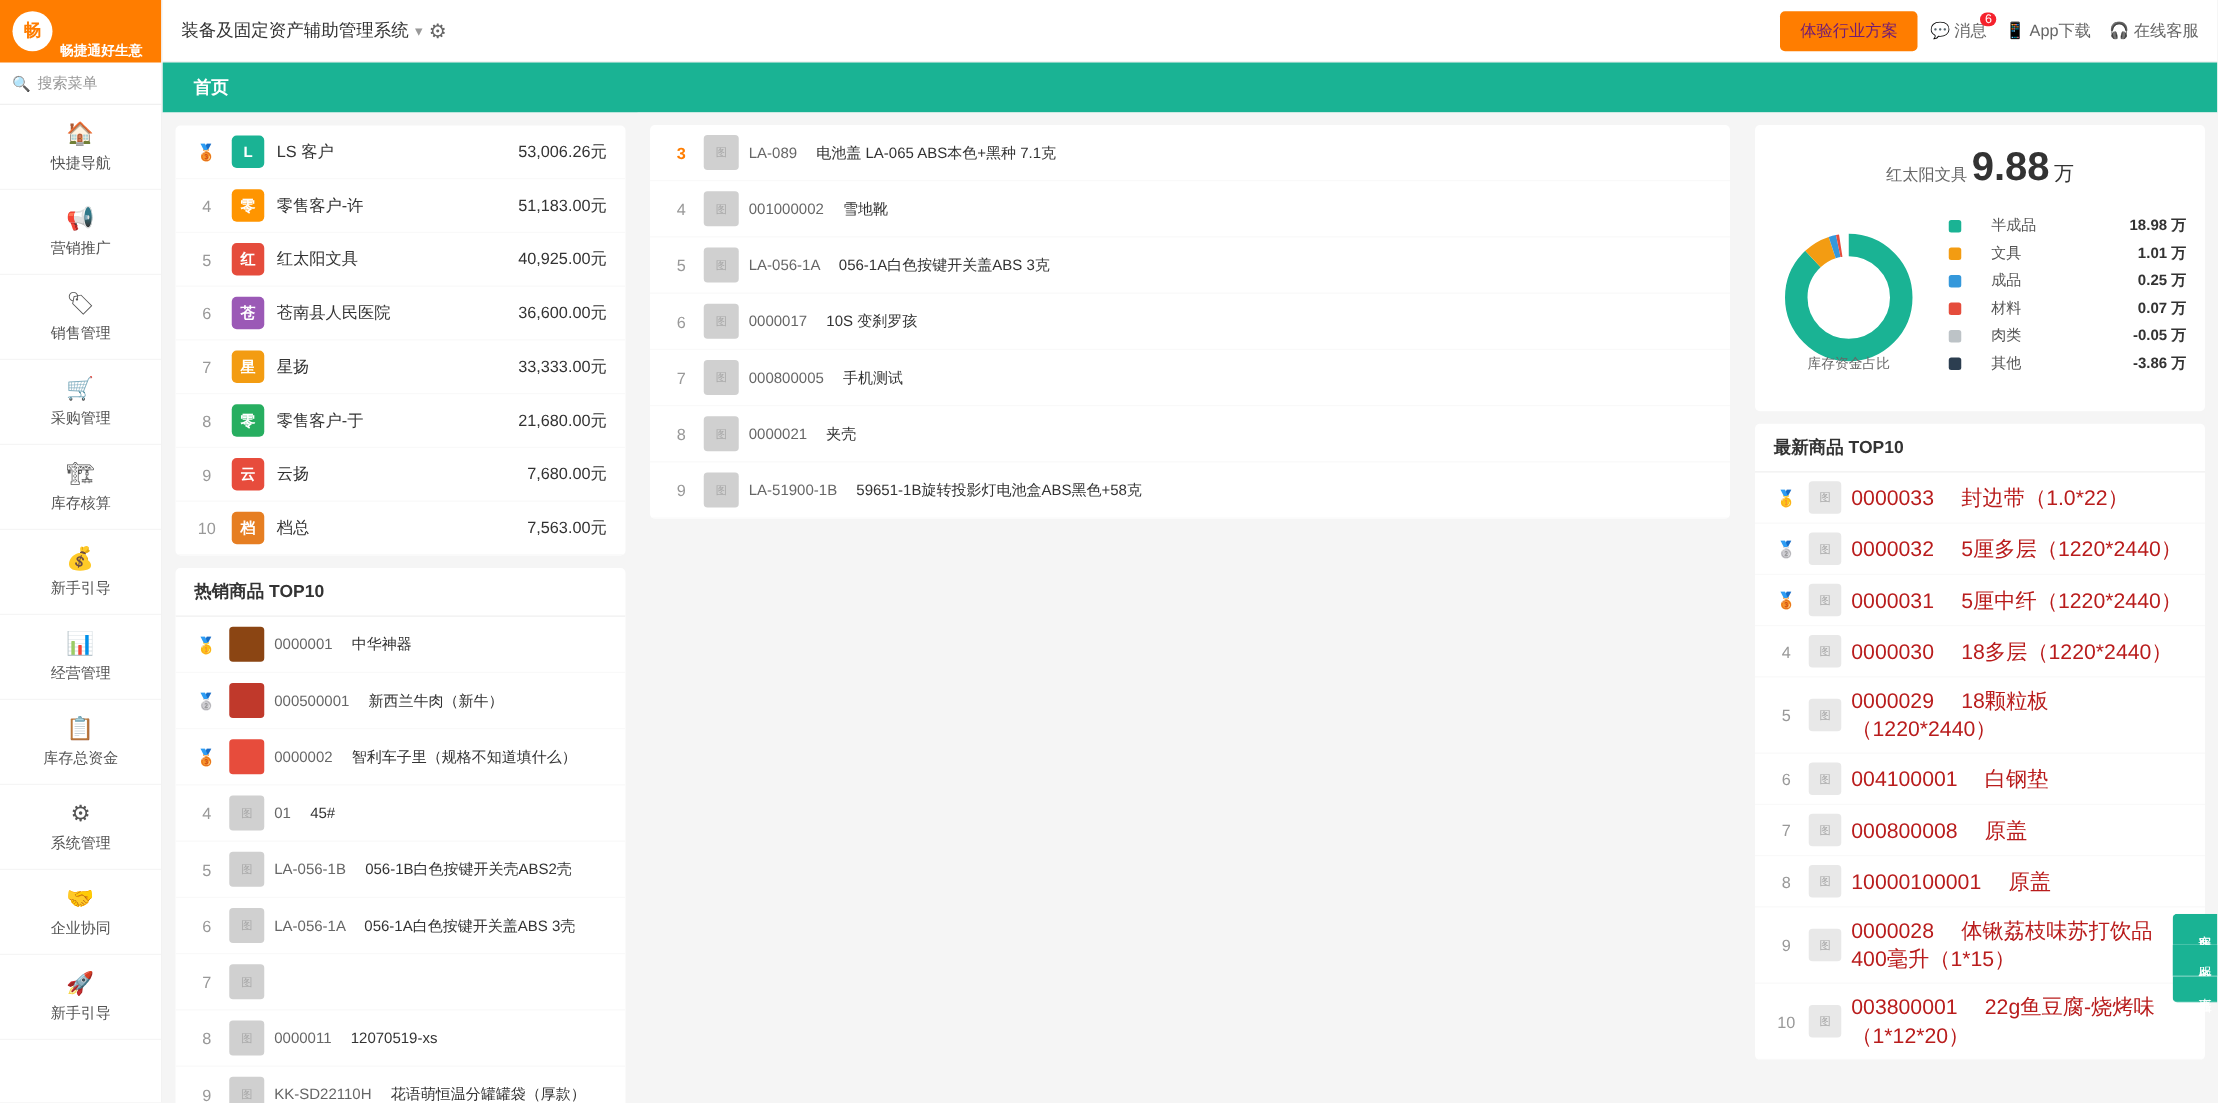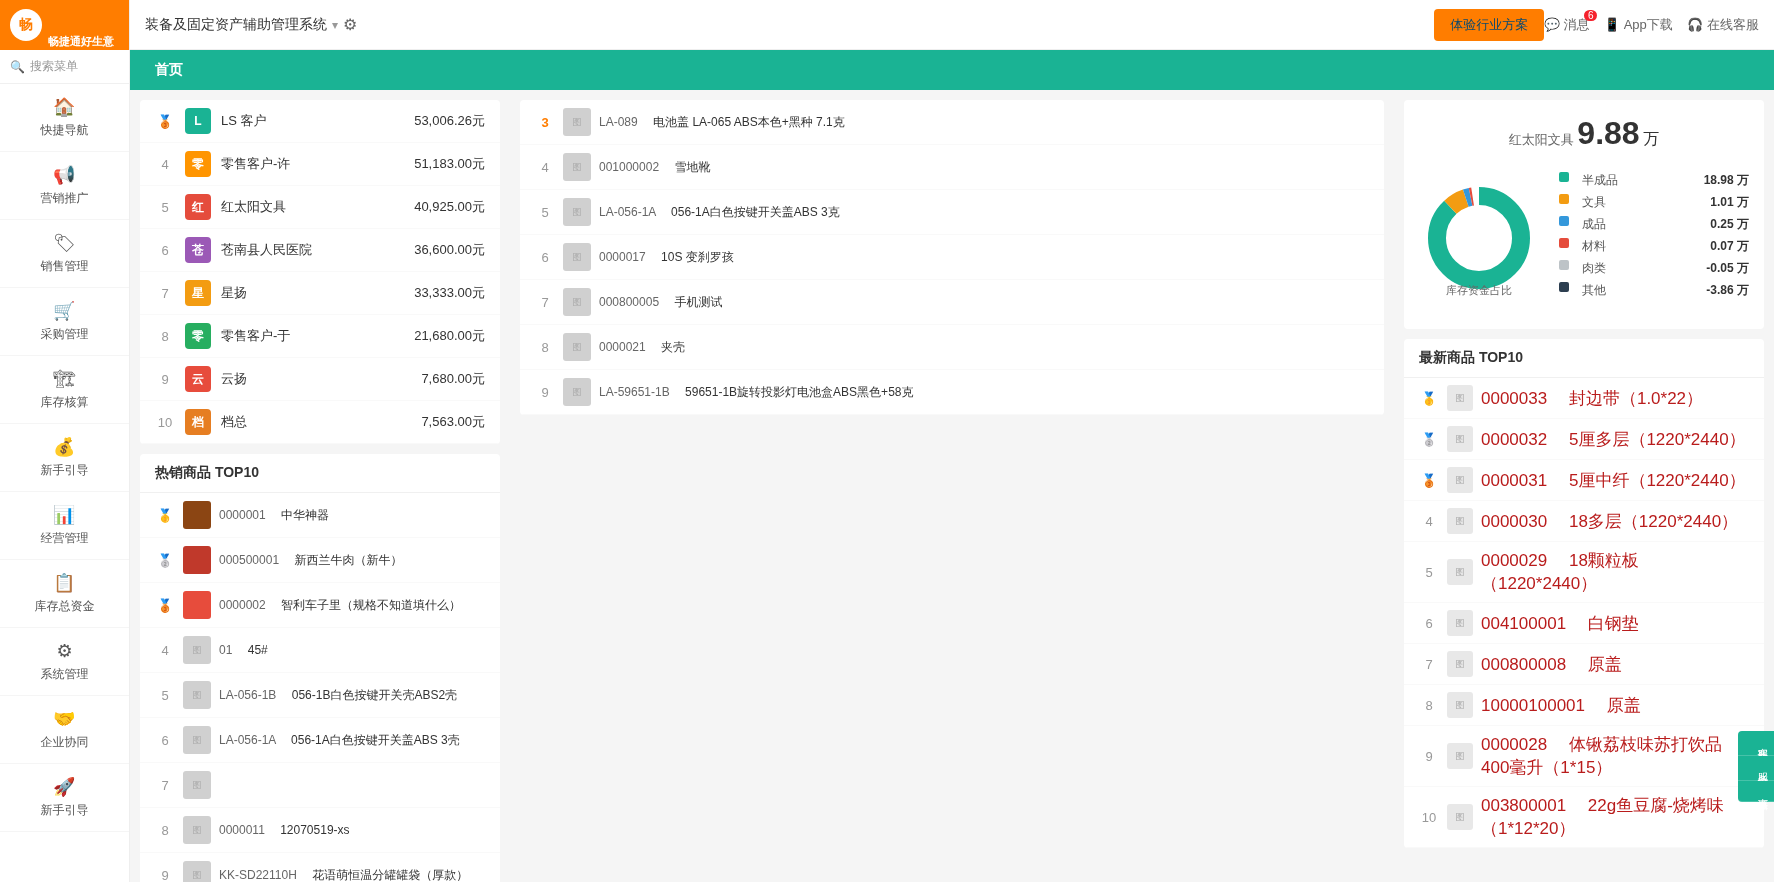--- a/index.html
+++ b/index.html
@@ -66,24 +66,25 @@
     }
 
     
     .topbar {
       background: #fff;
       height: 50px;
       display: flex;
       align-items: center;
       padding: 0 15px;
       border-bottom: 1px solid #eee;
+      gap: 10px;
     }
     .topbar-title { font-size: 14px; color: #333; flex: 1; display: flex; align-items: center; gap: 5px; }
     .topbar-actions { display: flex; align-items: center; gap: 15px; }
-    .btn-trial { background: #ff7d00; color: #0c4a6e; border: none; padding: 7px 16px; border-radius: 4px; cursor: pointer; font-size: 13px; }
+    .btn-trial { background: #ff7d00; color: #701a75; border: none; padding: 7px 16px; border-radius: 4px; cursor: pointer; font-size: 13px; }
     .topbar-icons { display: flex; align-items: center; gap: 15px; color: #666; font-size: 13px; }
     .topbar-icon-item { display: flex; align-items: center; gap: 3px; cursor: pointer; position: relative; }
     .badge { background: #f5222d; color: #fff; border-radius: 10px; font-size: 10px; padding: 0 4px; position: absolute; top: -6px; right: -8px; }
 
     
     .page-header {
       background: #1ab394;
       padding: 0 20px;
       height: 40px;
       display: flex;
@@ -187,21 +188,21 @@
     
     .inventory-panel { padding: 15px; }
     .inventory-total { text-align: center; margin-bottom: 10px; }
     .inventory-total .label { color: #666; font-size: 13px; }
     .inventory-total .value { font-size: 28px; font-weight: bold; color: #333; }
     .inventory-total .unit { font-size: 16px; color: #333; }
 
     .donut-container { display: flex; align-items: center; gap: 20px; padding: 10px 0; }
     .donut-chart { position: relative; width: 120px; height: 120px; flex-shrink: 0; }
     .legend-list { flex: 1; }
-    .legend-item { display: flex; align-items: flex-start; gap: 13px; margin-bottom: 5px; font-size: 12px; }
+    .legend-item { display: flex; align-items: center; gap: 24px; margin-bottom: 5px; font-size: 12px; }
     .legend-dot { width: 10px; height: 10px; border-radius: 2px; flex-shrink: 0; }
     .legend-name { flex: 1; color: #555; }
     .legend-val { color: #333; font-weight: bold; white-space: nowrap; }
 
     
     .new-prod-item {
       display: flex;
       align-items: center;
       padding: 7px 15px;
       border-bottom: 1px solid #f9f9f9;
@@ -531,21 +532,21 @@
     <div class="prod-img" style="background:#d0d0d0;color:#aaa;font-size:9px;">图</div>
     <div class="prod-info">
       <span class="prod-code">0000021　</span>
       <span class="prod-name">夹壳</span>
     </div>
   </div>
             <div class="prod-rank-item">
     <span class="prod-rank-num">9</span>
     <div class="prod-img" style="background:#d0d0d0;color:#aaa;font-size:9px;">图</div>
     <div class="prod-info">
-      <span class="prod-code">LA-59651-1B　</span>
+      <span class="prod-code">LA-51900-1B　</span>
       <span class="prod-name">59651-1B旋转投影灯电池盒ABS黑色+58克</span>
     </div>
   </div>
           </div>
       </div>
     </div>
 
     <div class="col-right">
 
       <div class="panel">

